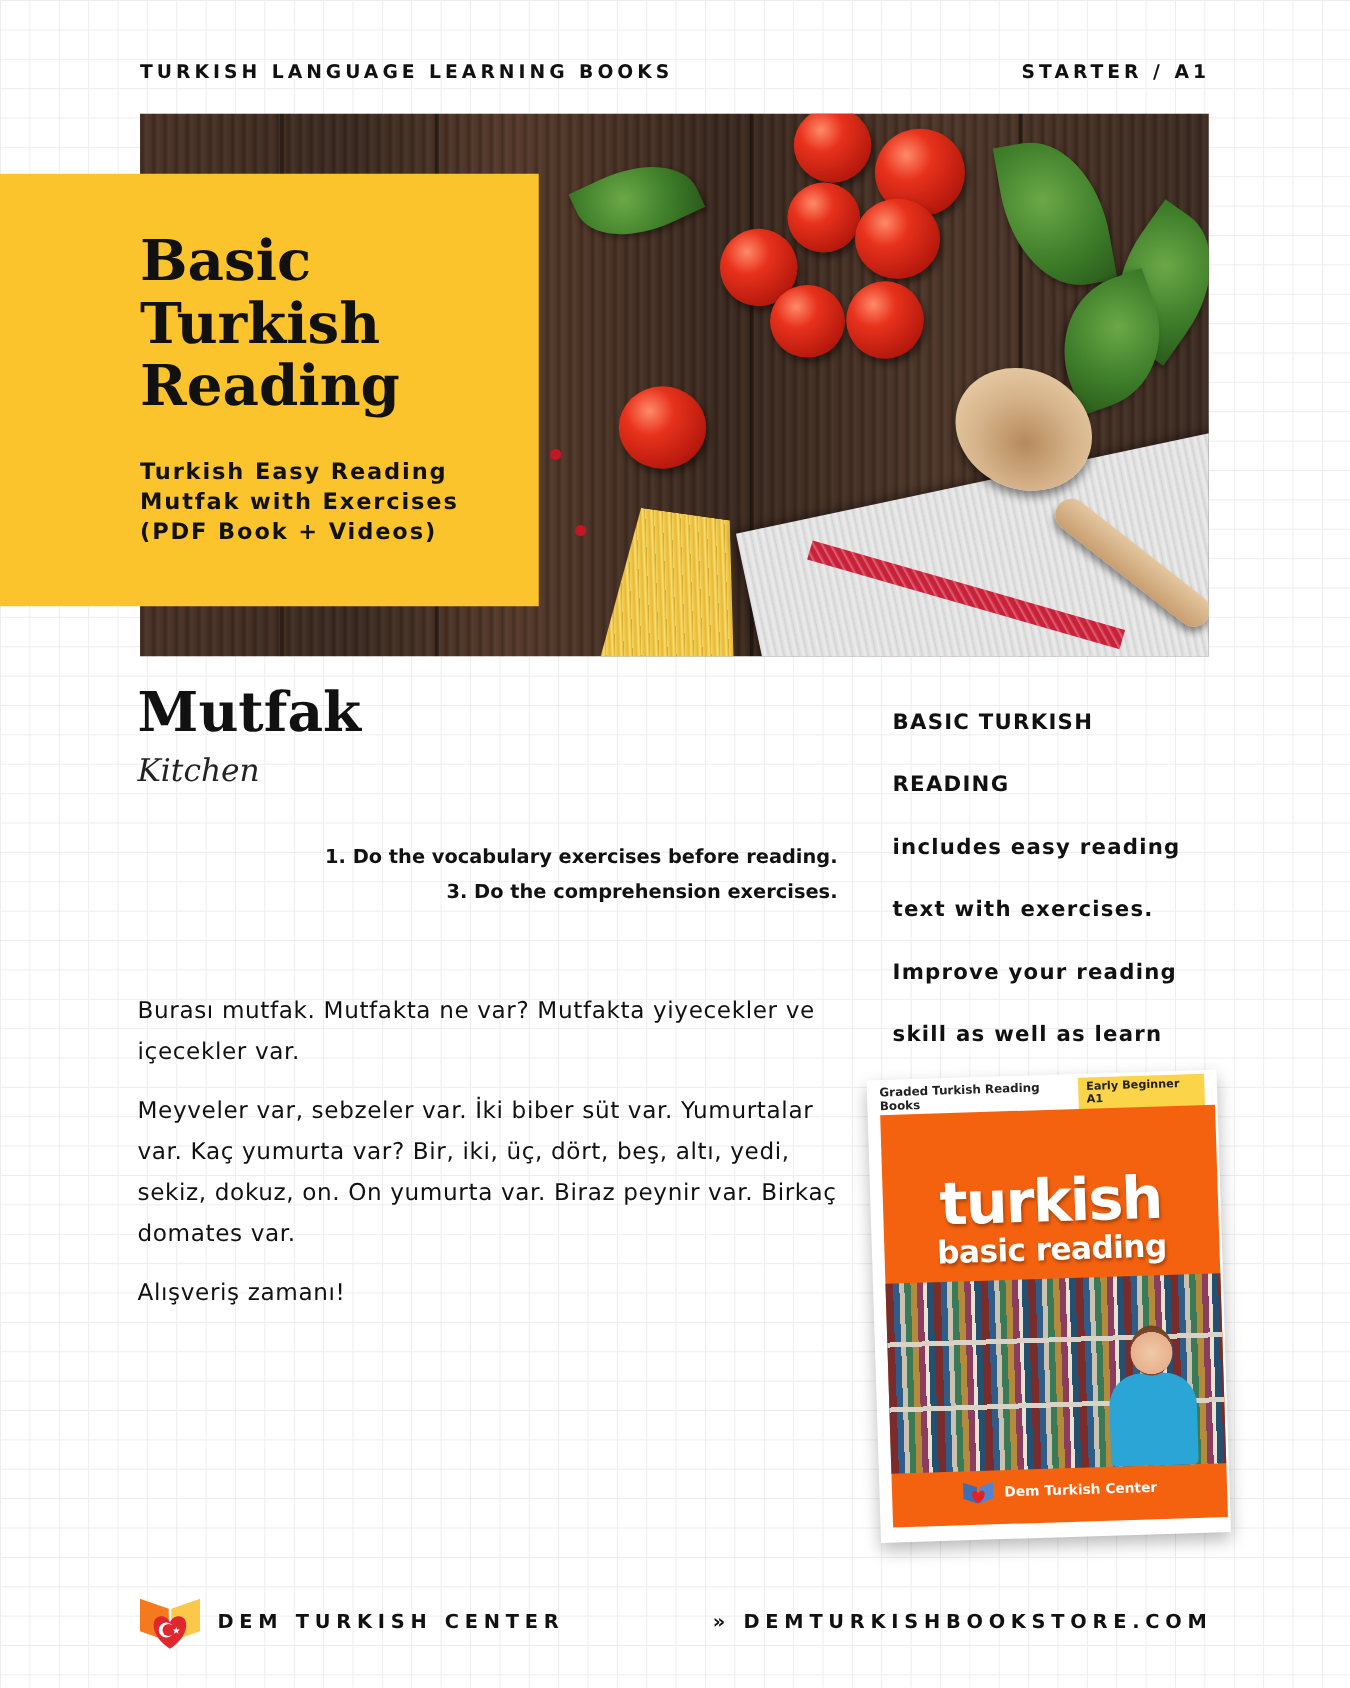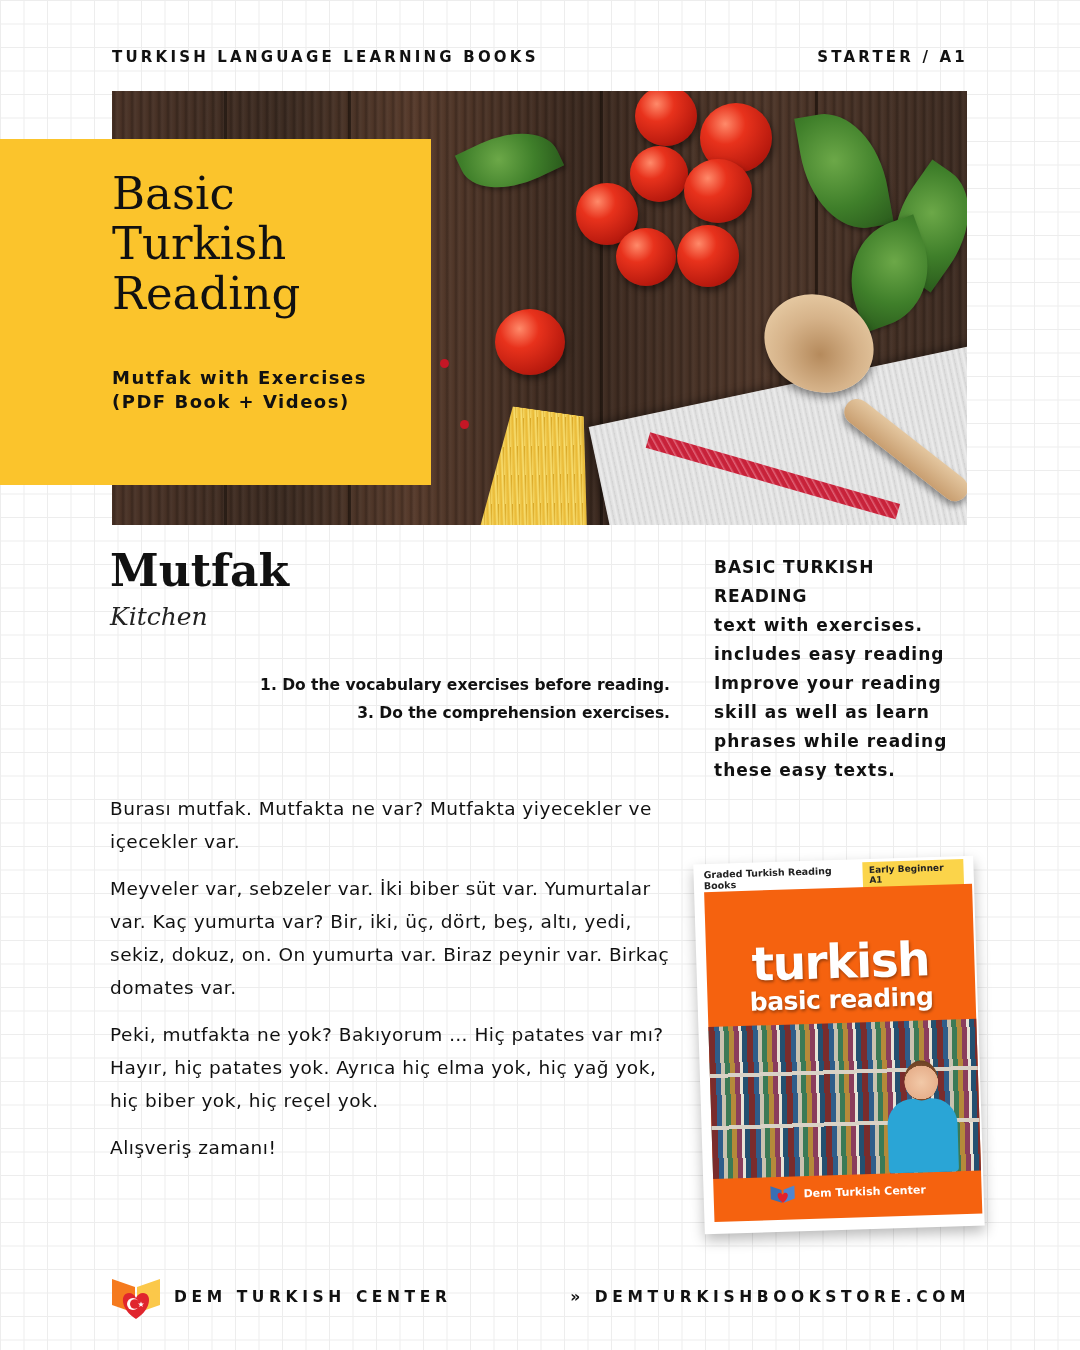--- a/index.html
+++ b/index.html
@@ -53,22 +53,22 @@
     transform: rotate(8deg);
     background: repeating-linear-gradient(80deg, #f4d35e 0px, #e9b935 3px, #f8df73 5px, #d9a826 7px);
     clip-path: polygon(15% 0, 80% 0, 100% 100%, 0 100%); }
   .pepper { position: absolute; width: 9px; height: 9px; border-radius: 50%; background: #c41625; }
 
   .yellow-panel {
     position: absolute; top: 139px; left: 0; width: 431px; height: 346px;
     background: #fbc42c;
   }
   .hero-title {
-    position: absolute; top: 169px; left: 112px; width: 310px;
-    font-family: "DejaVu Serif", serif; font-weight: normal;
+    position: absolute; top: 184px; left: 112px; width: 310px;
+    font-family: "DejaVu Serif", serif; font-weight: bold;
     font-size: 45px; line-height: 50px; color: #111;
   }
   .hero-subtitle {
     position: absolute; top: 366px; left: 112px; width: 310px;
     font-family: "DejaVu Sans", sans-serif; font-weight: bold;
     font-size: 18px; line-height: 24px; letter-spacing: 1.5px; color: #111;
   }
   .hero-subtitle div { white-space: nowrap; }
 
   .main-title {
@@ -90,21 +90,21 @@
     position: absolute; top: 792px; left: 110px; width: 565px;
     font-family: "DejaVu Sans", sans-serif;
     font-size: 18.5px; line-height: 33px; letter-spacing: 0.5px; color: #111;
     font-weight: 500;
   }
   .body-text p { margin-bottom: 14px; }
 
   .side-text {
     position: absolute; top: 553px; left: 714px; width: 260px;
     font-family: "DejaVu Sans", sans-serif; font-weight: bold;
-    font-size: 17px; line-height: 29px; letter-spacing: 1px; color: #111;
+    font-size: 17px; line-height: 50px; letter-spacing: 1px; color: #111;
   }
 
   .book {
     position: absolute; top: 860px; left: 699px; width: 280px; height: 370px;
     transform: rotate(-1.8deg);
     background: #fff;
     box-shadow: 0 6px 14px rgba(0,0,0,0.28);
   }
   .book-header { position: absolute; top: 6px; left: 10px; right: 10px; height: 20px;
     display: flex; align-items: center; justify-content: space-between; }
@@ -179,43 +179,43 @@
   <div class="spoon-bowl"></div>
 </div>
 
 <div class="yellow-panel"></div>
 <div class="hero-title">
   <div>Basic</div>
   <div>Turkish</div>
   <div>Reading</div>
 </div>
 <div class="hero-subtitle">
+  <div>Turkish Easy Reading</div>
   <div>Mutfak with Exercises</div>
   <div>(PDF Book + Videos)</div>
 </div>
 
 <h1 class="main-title">Mutfak</h1>
 <div class="main-subtitle">Kitchen</div>
 
 <div class="instructions">
   <div>1. Do the vocabulary exercises before reading.</div>
   <div>3. Do the comprehension exercises.</div>
 </div>
 
 <div class="body-text">
   <p>Burası mutfak. Mutfakta ne var? Mutfakta yiyecekler ve içecekler var.</p>
   <p>Meyveler var, sebzeler var. İki biber süt var. Yumurtalar var. Kaç yumurta var? Bir, iki, üç, dört, beş, altı, yedi, sekiz, dokuz, on. On yumurta var. Biraz peynir var. Birkaç domates var.</p>
-  <p>Peki, mutfakta ne yok? Bakıyorum … Hiç patates var mı? Hayır, hiç patates yok. Ayrıca hiç elma yok, hiç yağ yok, hiç biber yok, hiç reçel yok.</p>
   <p>Alışveriş zamanı!</p>
 </div>
 
 <div class="side-text">
   <div>BASIC TURKISH READING</div>
+  <div>includes easy reading</div>
   <div>text with exercises.</div>
-  <div>includes easy reading</div>
   <div>Improve your reading</div>
   <div>skill as well as learn</div>
   <div>phrases while reading</div>
   <div>these easy texts.</div>
 </div>
 
 <div class="book">
   <div class="book-header">
     <span class="book-series">Graded Turkish Reading Books</span>
     <span class="book-level">Early Beginner A1</span>

